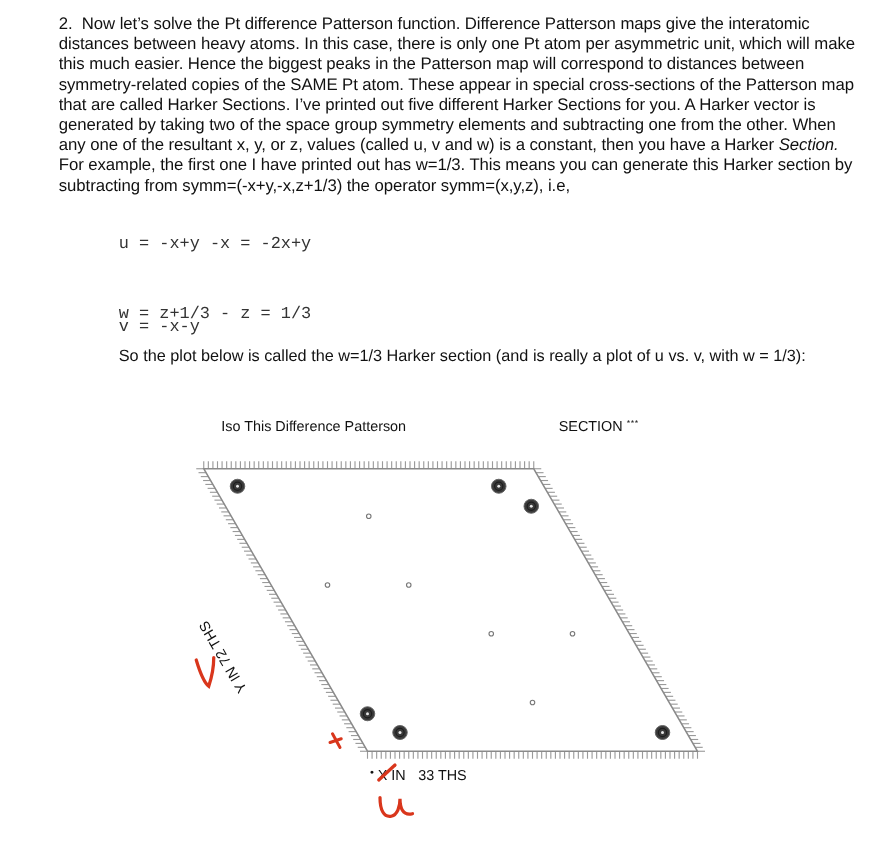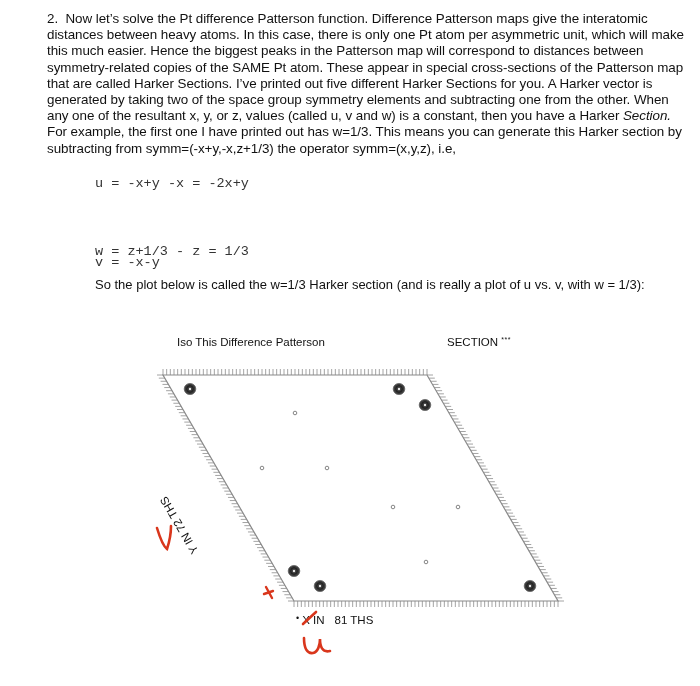--- a/index.html
+++ b/index.html
@@ -92,21 +92,21 @@
     }
     .hand {
       position: absolute;
     }
   </style>
 </head>
 <body>
 
 <div class="para"><span>2.</span>&nbsp; <span>Now let’s solve the Pt difference Patterson function. Difference Patterson maps give the interatomic distances between heavy atoms. In this case, there is only one Pt atom per asymmetric unit, which will make this much easier. Hence the biggest peaks in the Patterson map will correspond to distances between symmetry-related copies of the SAME Pt atom. These appear in special cross-sections of the Patterson map that are called Harker Sections. I’ve printed out five different Harker Sections for you.  A Harker vector is generated by taking two of the space group symmetry elements and subtracting one from the other. When any one of the resultant x, y, or z, values (called u, v and w) is a constant, then you have a Harker </span><em>Section.</em><span> For example, the first one I have printed out has w=1/3.  This means you can generate this Harker section by subtracting from symm=(-x+y,-x,z+1/3) the operator symm=(x,y,z), i.e,</span></div>
 
-<div class="eq" style="top:176px;">u = -x+y -x = -2x+y</div>
+<div class="eq" style="top:188px;">u = -x+y -x = -2x+y</div>
 <div class="eq" style="top:211px;margin-top:44px;">v = -x-y</div>
 <div class="eq" style="top:244px;text-align:right;">w = z+1/3 - z = 1/3</div>
 
 <div class="caption">So the plot below is called the w=1/3 Harker section (and is really a plot of u vs. v, with w = 1/3):</div>
 
 <div class="plot-title">Iso This Difference Patterson</div>
 <div class="plot-section"><span>SECTION</span> <sup>***</sup></div>
 
 <svg class="plot" id="plot-svg" width="700" height="686">
   <defs>
@@ -446,21 +446,21 @@
       </g>
       <circle cx="295" cy="413" r="1.8" fill="none" stroke="#777777" stroke-width="0.9"></circle>
       <circle cx="262" cy="468" r="1.8" fill="none" stroke="#777777" stroke-width="0.9"></circle>
       <circle cx="327" cy="468" r="1.8" fill="none" stroke="#777777" stroke-width="0.9"></circle>
       <circle cx="393" cy="507" r="1.8" fill="none" stroke="#777777" stroke-width="0.9"></circle>
       <circle cx="458" cy="507" r="1.8" fill="none" stroke="#777777" stroke-width="0.9"></circle>
       <circle cx="426" cy="562" r="1.8" fill="none" stroke="#777777" stroke-width="0.9"></circle>
     </g>
 </svg>
 
-<div class="x-label"><span class="dot">•</span><span class="axvar">X</span> <span>IN</span><span class="gap"></span><span>81 THS</span></div>
+<div class="x-label"><span class="dot">•</span><span class="axvar">X</span> <span>IN</span><span class="gap"></span><span>33 THS</span></div>
 
 <div class="y-label">Y IN  72 THS</div>
 
 <svg class="hand" style="left:0;top:0;" width="700" height="686">
 
   <path d="M157 528 C160 538, 163 546, 167 549 C169 543, 171 534, 171 526" fill="none" stroke="#d9361c" stroke-width="2.6" stroke-linecap="round"></path>
 
   <path d="M304 638 C304 648, 307 654, 313 653 C318 652, 320 645, 320 639 C320 646, 322 653, 330 651" fill="none" stroke="#d9361c" stroke-width="2.6" stroke-linecap="round"></path>
 
   <path d="M303 624 L316 612" fill="none" stroke="#d9361c" stroke-width="2.6" stroke-linecap="round"></path>

